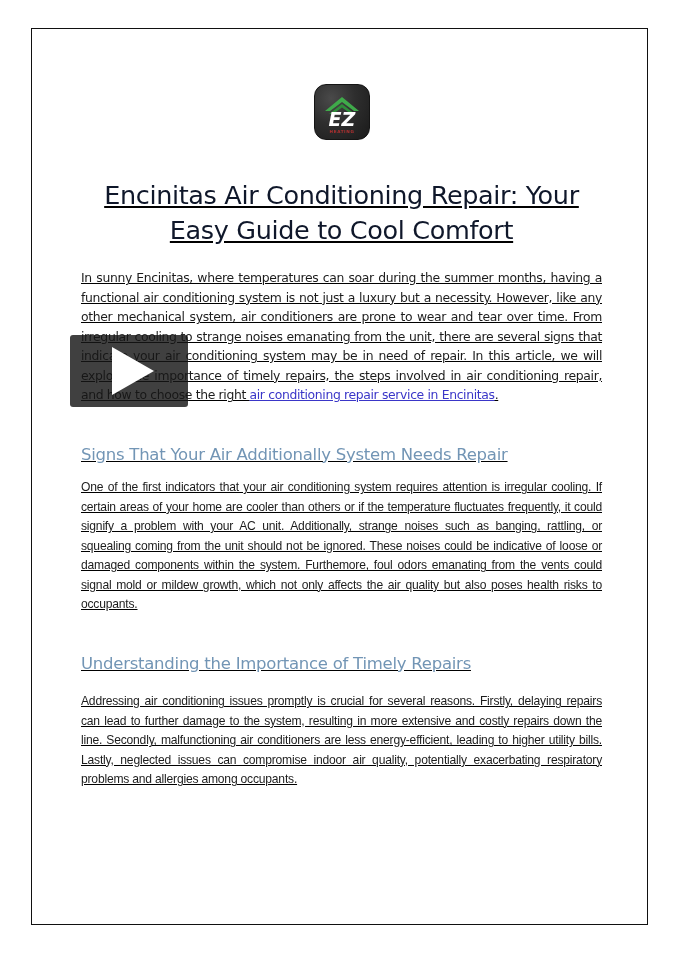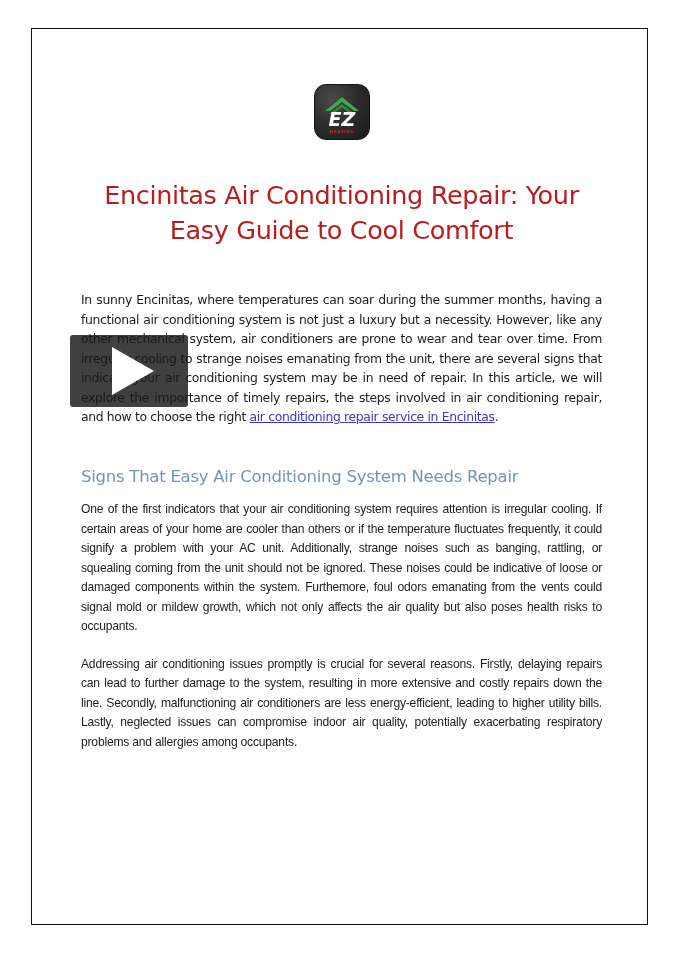--- a/index.html
+++ b/index.html
@@ -26,20 +26,21 @@
     background: #ffffff;
     box-sizing: border-box;
   }
 
   #content {
     position: absolute;
     left: 49px;      
     top: 45px;
     width: 521px;
     box-sizing: border-box;
+    text-decoration: underline;
   }
 
   
   #logo-wrap {
     display: flex;
     justify-content: center;
     margin-top: 10px;
     margin-bottom: 0px;
   }
   #logo {
@@ -55,21 +56,21 @@
 
   
   #doc-title {
     margin: 0;
     padding-top: 38px;
     font-family: "DejaVu Sans", sans-serif;
     font-weight: 400;
     font-size: 25.5px;
     line-height: 1.38;
     letter-spacing: -0.35px;
-    color: #b91c1c;
+    color: #0f172a;
     text-align: center;
   }
 
   
   .section-heading {
     margin: 0;
     font-family: "DejaVu Sans", sans-serif;
     font-weight: 400;
     font-size: 16.5px;
     line-height: 1.3;
@@ -87,21 +88,21 @@
     text-align: justify;
     letter-spacing: -0.35px;
   }
   .body-para.condensed {
     font-family: "Liberation Sans", sans-serif;
     font-size: 12.1px;
     letter-spacing: -0.2px;
   }
 
   
-  #intro-para { margin-top: 42px; }
+  #intro-para { margin-top: 20px; }
   #heading-signs { margin-top: 39px; }
   #para-signs { margin-top: 13px; }
   #heading-timely { margin-top: 38px; }
   #para-timely { margin-top: 18px; }
 
   
   .inline-link {
     color: #3a36c8;
     text-decoration: underline;
   }
@@ -144,23 +145,24 @@
           <text x="27" y="41" font-family="DejaVu Sans, sans-serif" font-size="19" font-weight="bold" font-style="italic" fill="#ffffff" text-anchor="middle">EZ</text>
           <text x="27" y="48" font-family="DejaVu Sans, sans-serif" font-size="4.2" font-weight="bold" fill="#b03030" text-anchor="middle" letter-spacing="0.6">HEATING</text>
         </svg>
       </div>
     </div>
 
     <h1 id="doc-title">Encinitas Air Conditioning Repair: Your Easy Guide to Cool Comfort</h1>
 
     <p id="intro-para" class="body-para"><span>In sunny Encinitas, where temperatures can soar during the summer months, having a functional air conditioning system is not just a luxury but a necessity. However, like any other mechanical system, air conditioners are prone to wear and tear over time. From irregular cooling to strange noises emanating from the unit, there are several signs that indicate your air conditioning system may be in need of repair. In this article, we will explore the importance of timely repairs, the steps involved in air conditioning repair, and how to choose the right </span><a class="inline-link" href="#">air conditioning repair service in Encinitas</a><span>.</span></p>
 
-    <h2 id="heading-signs" class="section-heading">Signs That Easy Air Conditioning System Needs Repair</h2>
+    <h2 id="heading-signs" class="section-heading">Signs That Your Air Additionally System Needs Repair</h2>
     <p id="para-signs" class="body-para condensed">One of the first indicators that your air conditioning system requires attention is irregular cooling. If certain areas of your home are cooler than others or if the temperature fluctuates frequently, it could signify a problem with your AC unit. Additionally, strange noises such as banging, rattling, or squealing coming from the unit should not be ignored. These noises could be indicative of loose or damaged components within the system. Furthemore, foul odors emanating from the vents could signal mold or mildew growth, which not only affects the air quality but also poses health risks to occupants.</p>
 
+    <h2 id="heading-timely" class="section-heading">Understanding the Importance of Timely Repairs</h2>
     <p id="para-timely" class="body-para condensed">Addressing air conditioning issues promptly is crucial for several reasons. Firstly, delaying repairs can lead to further damage to the system, resulting in more extensive and costly repairs down the line. Secondly, malfunctioning air conditioners are less energy-efficient, leading to higher utility bills. Lastly, neglected issues can compromise indoor air quality, potentially exacerbating respiratory problems and allergies among occupants.</p>
 
   </div>
 </div>
 
 <div id="video-overlay">
   <div id="play-triangle"></div>
 </div>
 
 </body></html>

